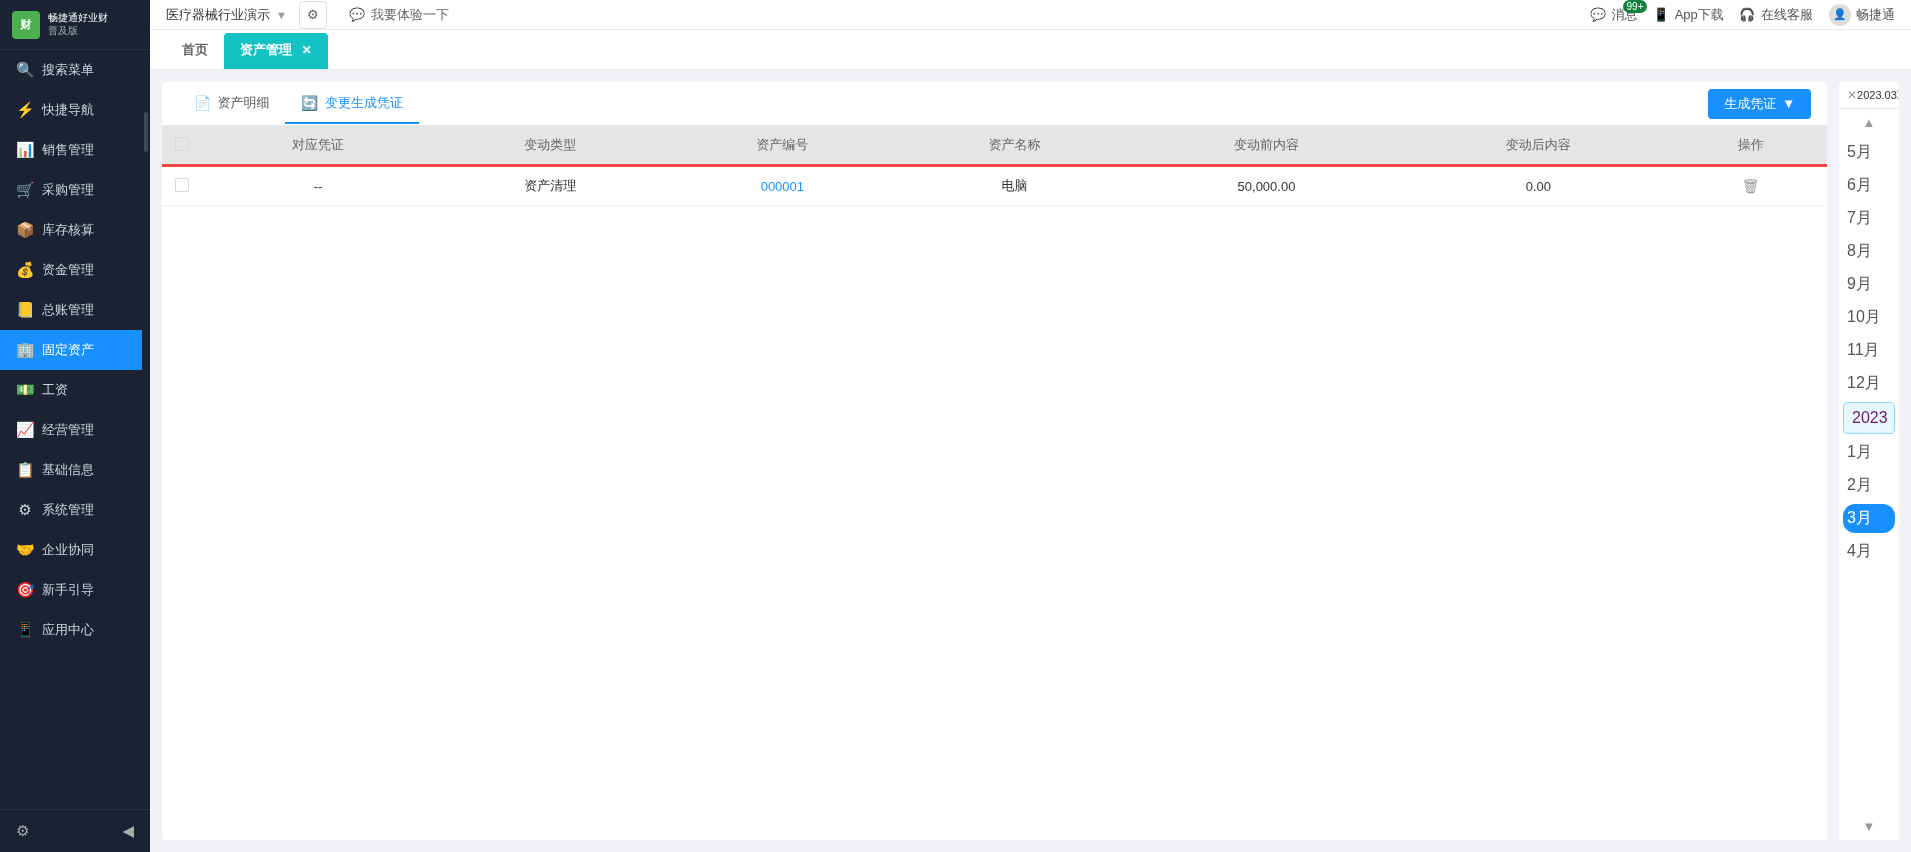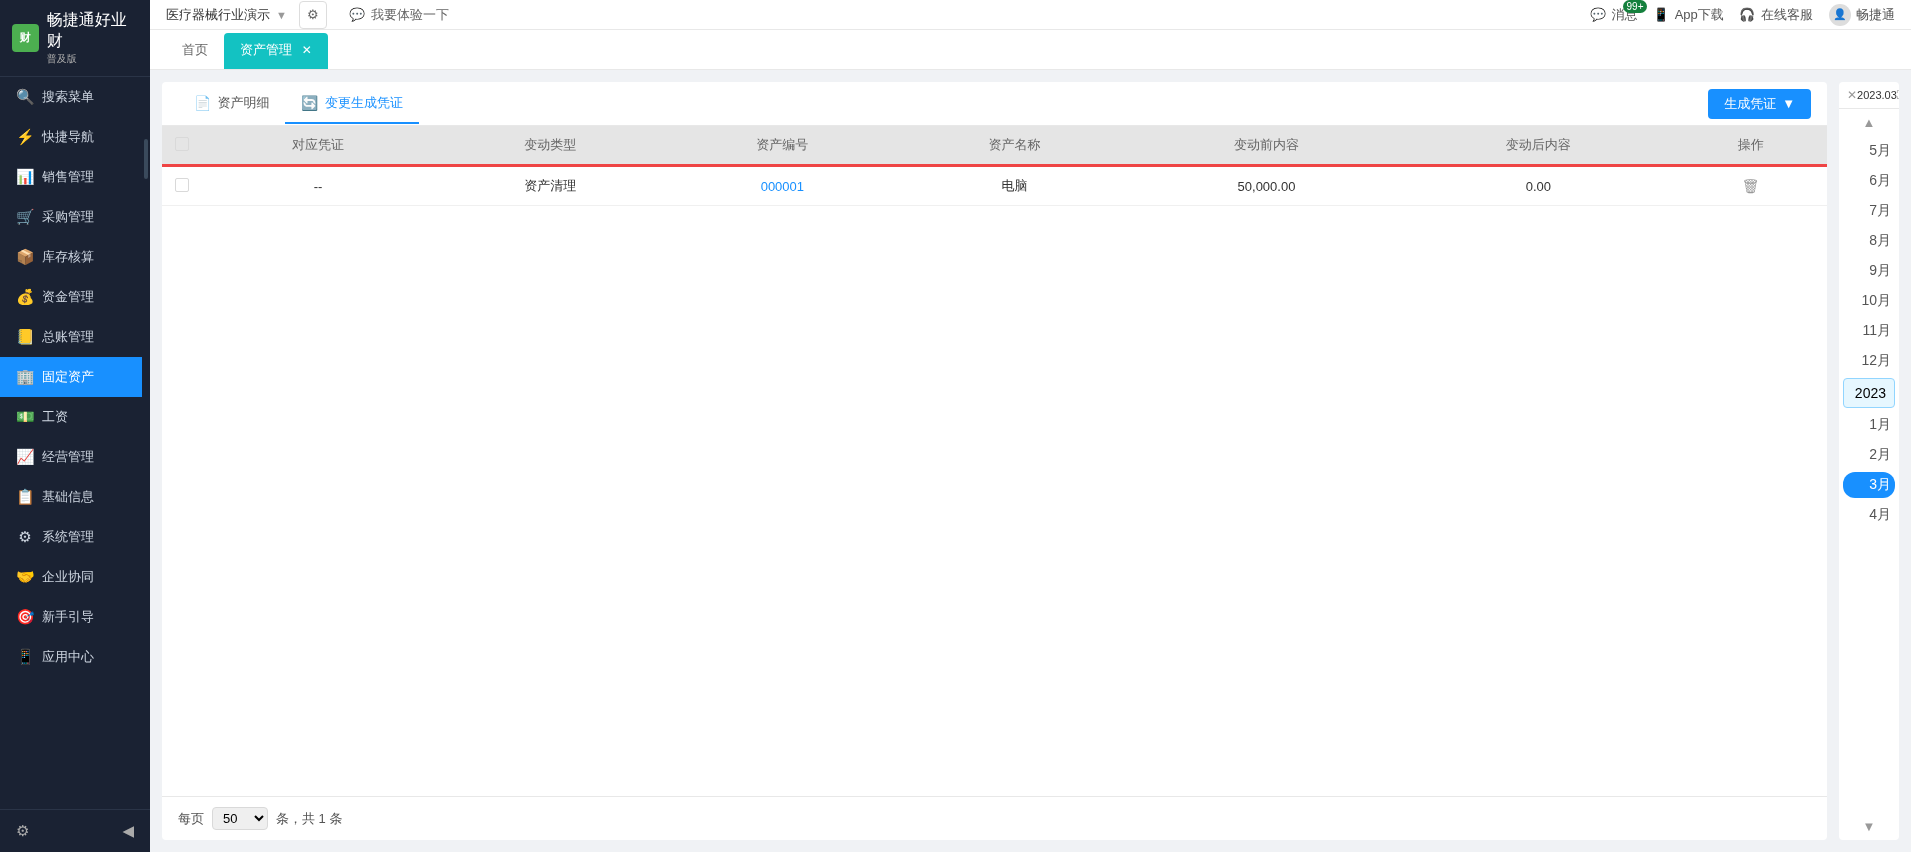--- a/index.html
+++ b/index.html
@@ -24,21 +24,21 @@
       border-bottom: 1px solid #2a3447;
       min-height: 50px;
     }
     .sidebar-logo-icon {
       width: 28px; height: 28px;
       background: #4caf50;
       border-radius: 4px;
       display: flex; align-items: center; justify-content: center;
       color: #fff; font-size: 11px; font-weight: bold;
     }
-    .sidebar-logo-text { font-size: 16px; line-height: 1.3; }
+    .sidebar-logo-text { font-size: 10px; line-height: 1.3; }
     .sidebar-logo-sub { font-size: 10px; color: #aaa; }
     .sidebar-scroll {
       flex: 1;
       overflow-y: auto;
       overflow-x: hidden;
     }
     .sidebar-scroll::-webkit-scrollbar { width: 4px; }
     .sidebar-scroll::-webkit-scrollbar-thumb { background: #3a4a5c; }
     .sidebar-item {
       display: flex;
@@ -149,20 +149,21 @@
       padding: 0 16px;
       border-bottom: 1px solid #e8e8e8;
       flex-shrink: 0;
     }
     .tabbar-item {
       padding: 8px 16px;
       font-size: 13px;
       color: #666;
       cursor: pointer;
       border-bottom: 2px solid transparent;
+      font-weight: bold;
     }
     .tabbar-item.active {
       background: #13c2c2;
       color: #fff;
       border-radius: 4px 4px 0 0;
       border-bottom: 2px solid #13c2c2;
     }
     .tabbar-close { margin-left: 6px; color: #fff; font-size: 12px; }
 
     
@@ -304,38 +305,38 @@
     .right-panel-expand { cursor: pointer; color: #999; font-size: 12px; }
     .date-list {
       flex: 1;
       overflow-y: auto;
       overflow-x: hidden;
     }
     .date-list::-webkit-scrollbar { width: 3px; }
     .date-list::-webkit-scrollbar-thumb { background: #ddd; }
     .date-item {
       padding: 6px 8px;
-      text-align: right;
-      font-size: 14px;
+      text-align: left;
+      font-size: 16px;
       color: #555;
       cursor: pointer;
     }
     .date-item.active {
       background: #1890ff;
       color: #fff;
       border-radius: 12px;
       margin: 2px 4px;
       padding: 4px 4px;
     }
     .date-item.current-year {
       background: #e6f7ff;
       border: 1px solid #91d5ff;
       border-radius: 4px;
       margin: 2px 4px;
-      color: #000000;
+      color: #701a75;
     }
     .date-nav-up, .date-nav-down {
       display: flex;
       align-items: center;
       justify-content: center;
       padding: 6px;
       cursor: pointer;
       color: #999;
     }
   </style>
@@ -542,30 +543,20 @@
                 <span>0.00</span>
               </td>
               <td>
                 <span class="delete-icon">🗑</span>
               </td>
             </tr>
           </tbody>
         </table>
       </div>
 
-      <div class="pagination">
-        <span>每页</span>
-        <select class="page-size-select">
-          <option>50</option>
-          <option>10</option>
-          <option>20</option>
-          <option>100</option>
-        </select>
-        <span>条，共 1 条</span>
-      </div>
     </div>
 
     <div class="right-panel">
       <div class="right-panel-header">
         <span class="right-panel-close">✕</span>
         <span style="font-size:11px;">2023.03</span>
         <span class="right-panel-expand">⛶</span>
       </div>
       <div class="date-nav-up">▲</div>
       <div class="date-list">

